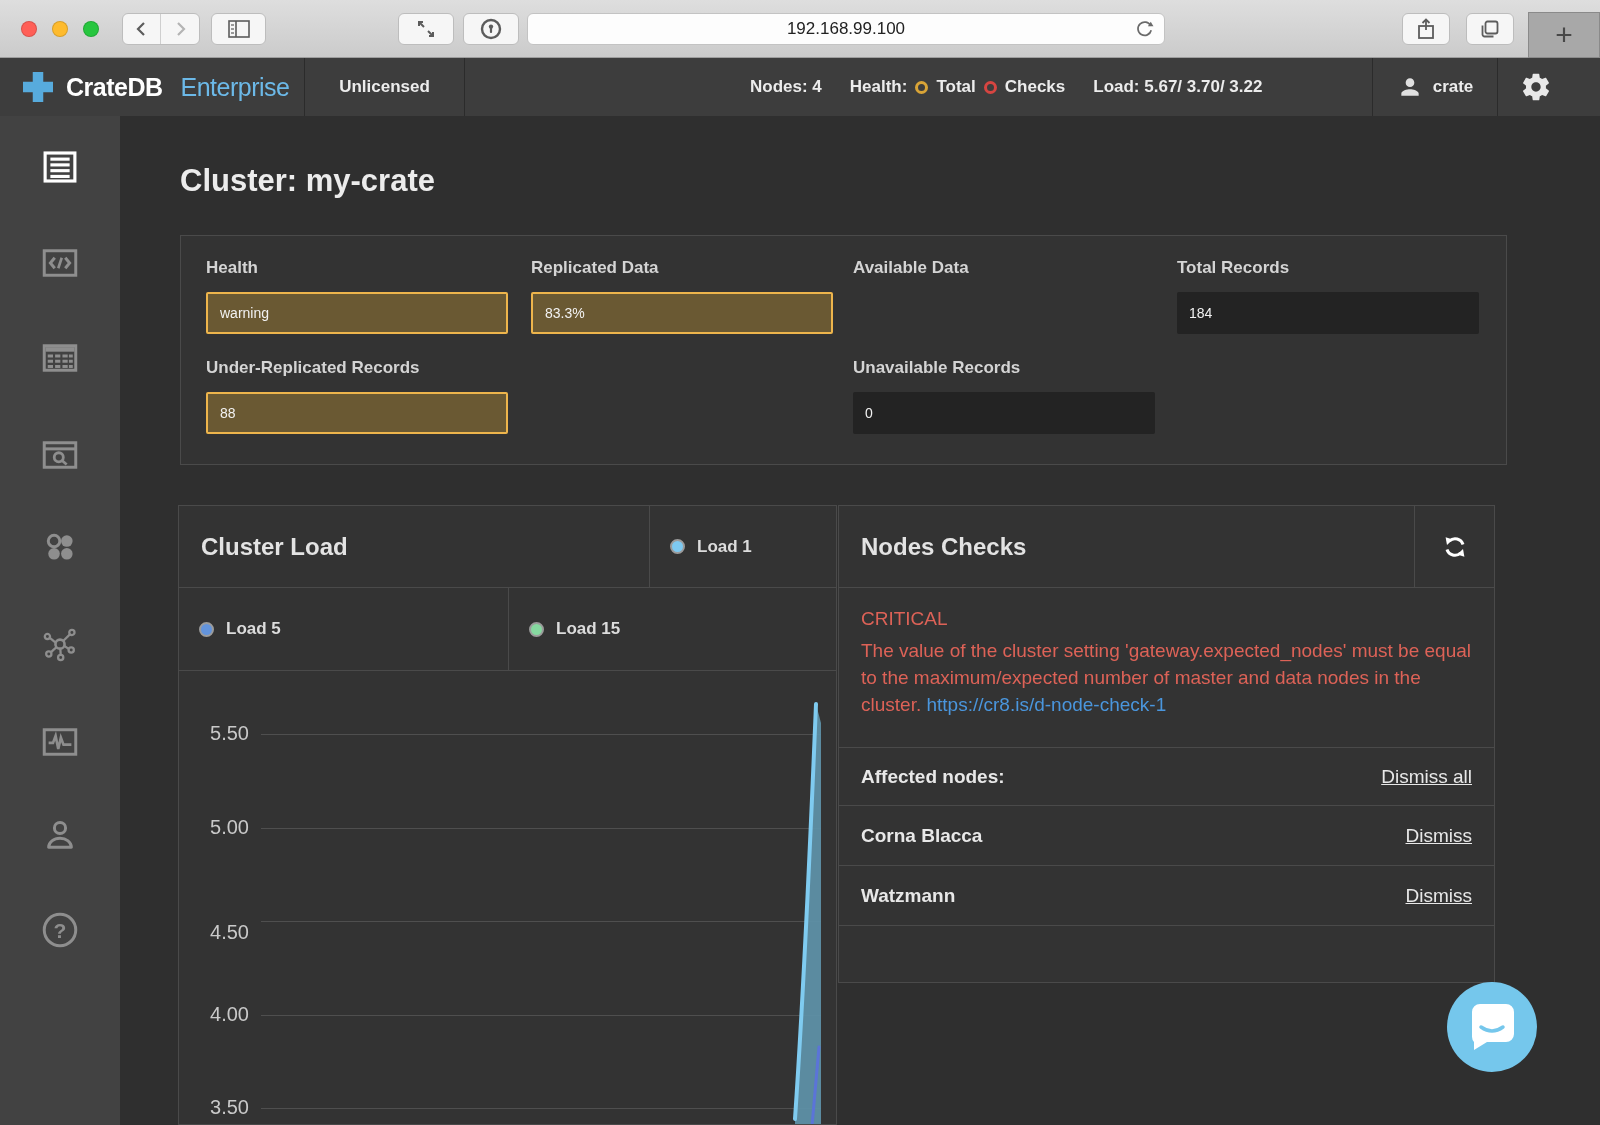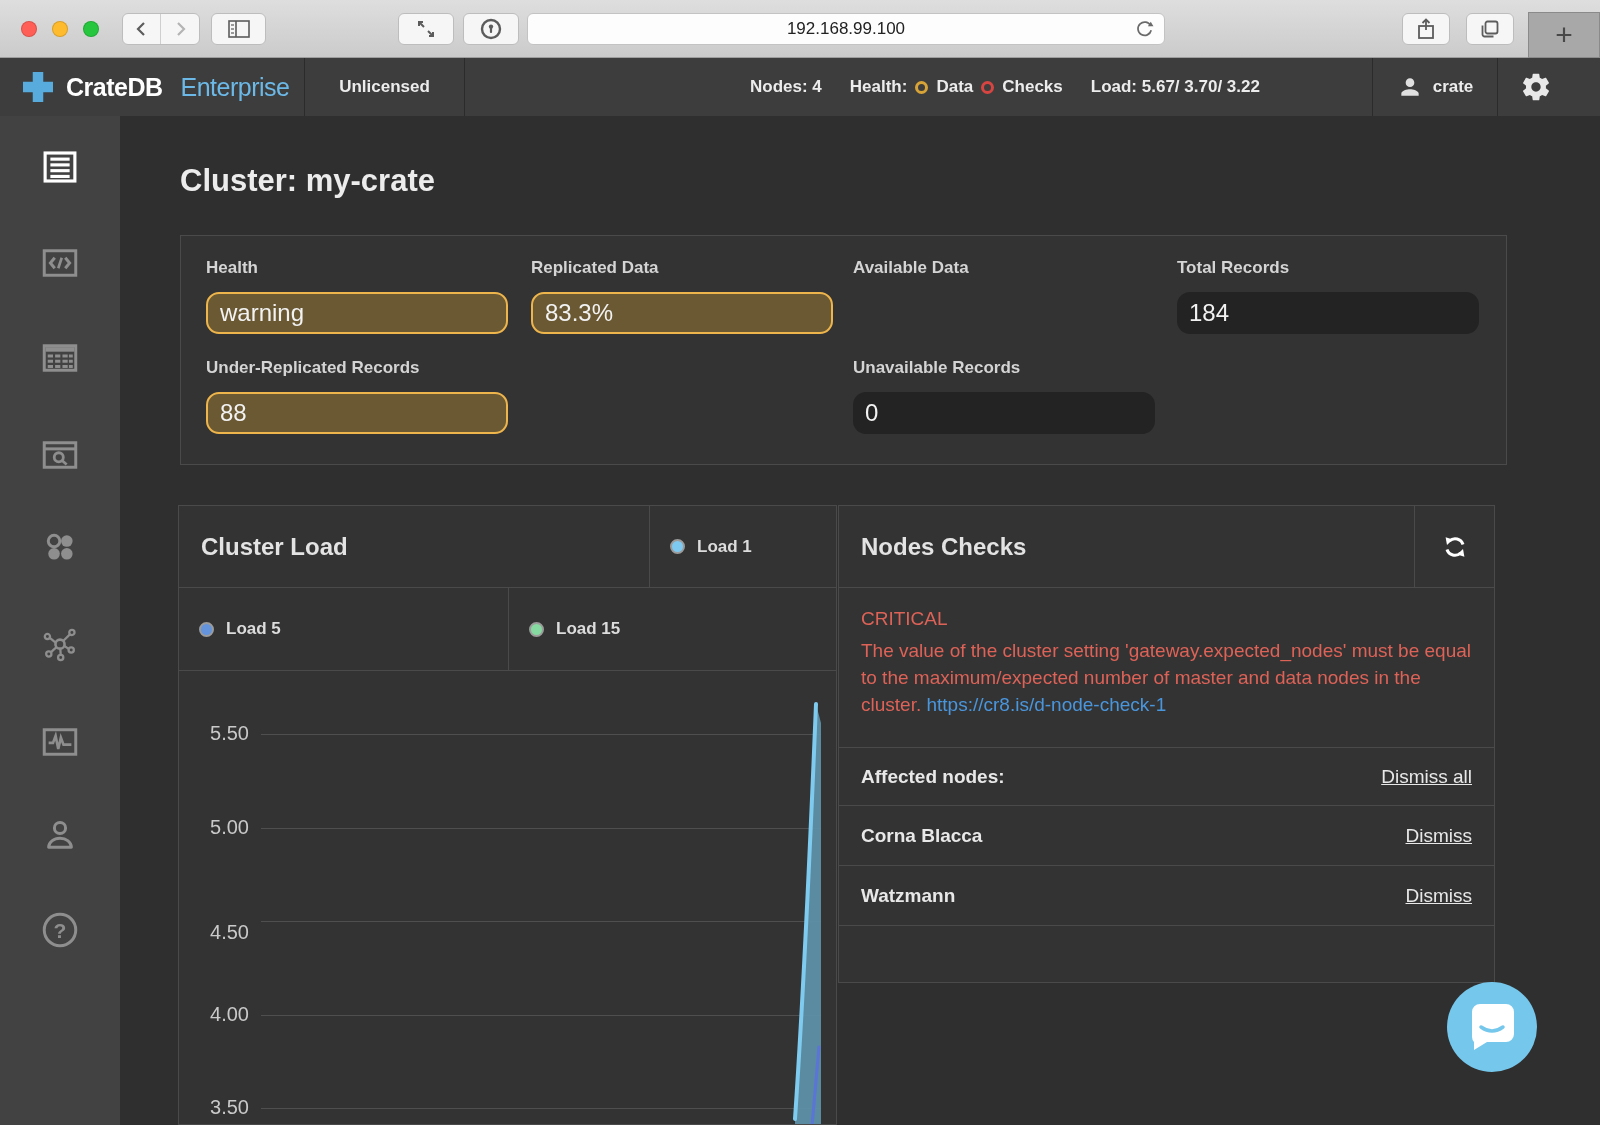--- a/index.html
+++ b/index.html
@@ -43,22 +43,22 @@
   .s-icon { position:absolute; left:36px; width:48px; height:48px; display:flex; align-items:center; justify-content:center; }
 
   
   .content-bg { position:absolute; left:120px; top:116px; width:1480px; height:1009px; background:#2f2f2f; }
   .page-title { position:absolute; left:180px; top:163px; font-size:31px; font-weight:bold; color:#ececec; }
 
   .panel { position:absolute; background:#333333; border:1px solid #4a4a4a; }
   .stats-panel { left:180px; top:235px; width:1327px; height:230px; }
   .stat { position:absolute; width:302px; }
   .stat-label { font-size:17px; font-weight:bold; color:#d4d4d4; margin-bottom:14px; }
-  .stat-field { height:42px; border-radius:13px; display:flex; align-items:center; padding-left:12px;
-    font-size:24px; color:#f2f2f2; }
+  .stat-field { height:42px; border-radius:2px; display:flex; align-items:center; padding-left:12px;
+    font-size:14px; color:#f2f2f2; }
   .field-normal { background:#232323; }
   .field-warning { background:#6a5933; border:2px solid #eeb54c; }
   .st-c1 { left:25px; } .st-c2 { left:350px; } .st-c3 { left:672px; } .st-c4 { left:996px; }
   .st-r1 { top:22px; } .st-r2 { top:122px; }
 
   
   .load-panel { left:178px; top:505px; width:659px; height:620px; overflow:hidden; }
   .lp-row1 { position:relative; height:82px; border-bottom:1px solid #4a4a4a; }
   .lp-title { position:absolute; left:22px; top:50%; transform:translateY(-50%); font-size:24px; font-weight:bold; color:#e3e3e3; }
   .legend-item { display:flex; align-items:center; gap:12px; font-size:17px; font-weight:bold; color:#dcdcdc; }
@@ -182,21 +182,21 @@
 
   <div class="hdr-sec license">
     <span>Unlicensed</span>
   </div>
 
   <div class="hdr-sec metrics">
     <span>Nodes: 4</span>
     <span class="health-group">
       <span>Health:</span>
       <span class="hdot hdot-amber"></span>
-      <span>Data</span>
+      <span>Total</span>
       <span class="hdot hdot-red"></span>
       <span>Checks</span>
     </span>
     <span>Load: 5.67/ 3.70/ 3.22</span>
   </div>
 
   <div class="hdr-sec user-sec">
     <svg width="26" height="26" viewBox="0 0 24 24">
       <path d="M12 12c2.21 0 4-1.79 4-4s-1.79-4-4-4-4 1.79-4 4 1.79 4 4 4zm0 2c-2.67 0-8 1.34-8 4v2h16v-2c0-2.66-5.33-4-8-4z" fill="#e0e0e0"></path>
     </svg>

